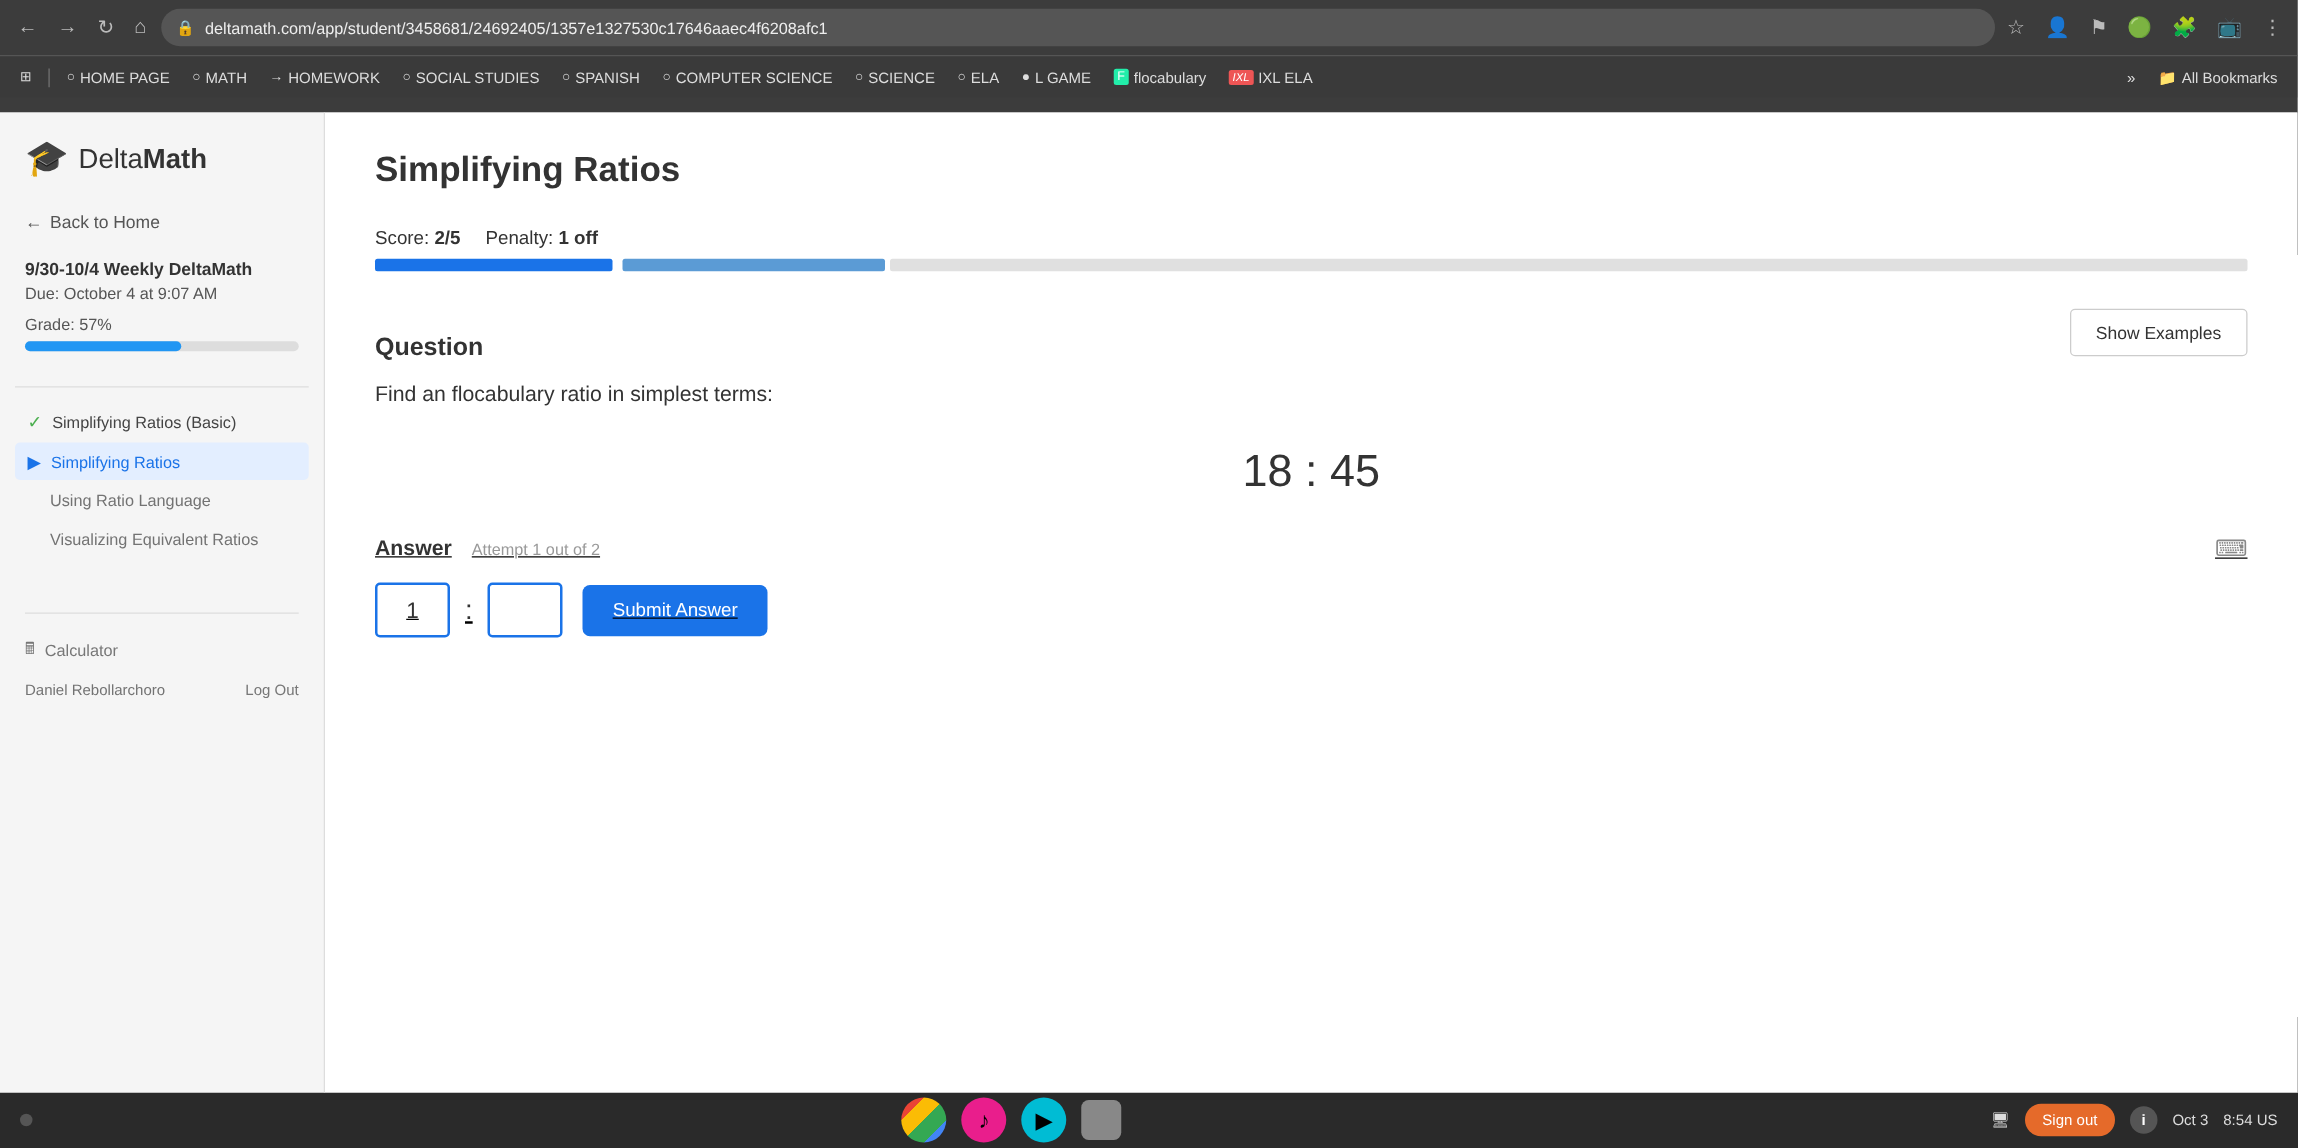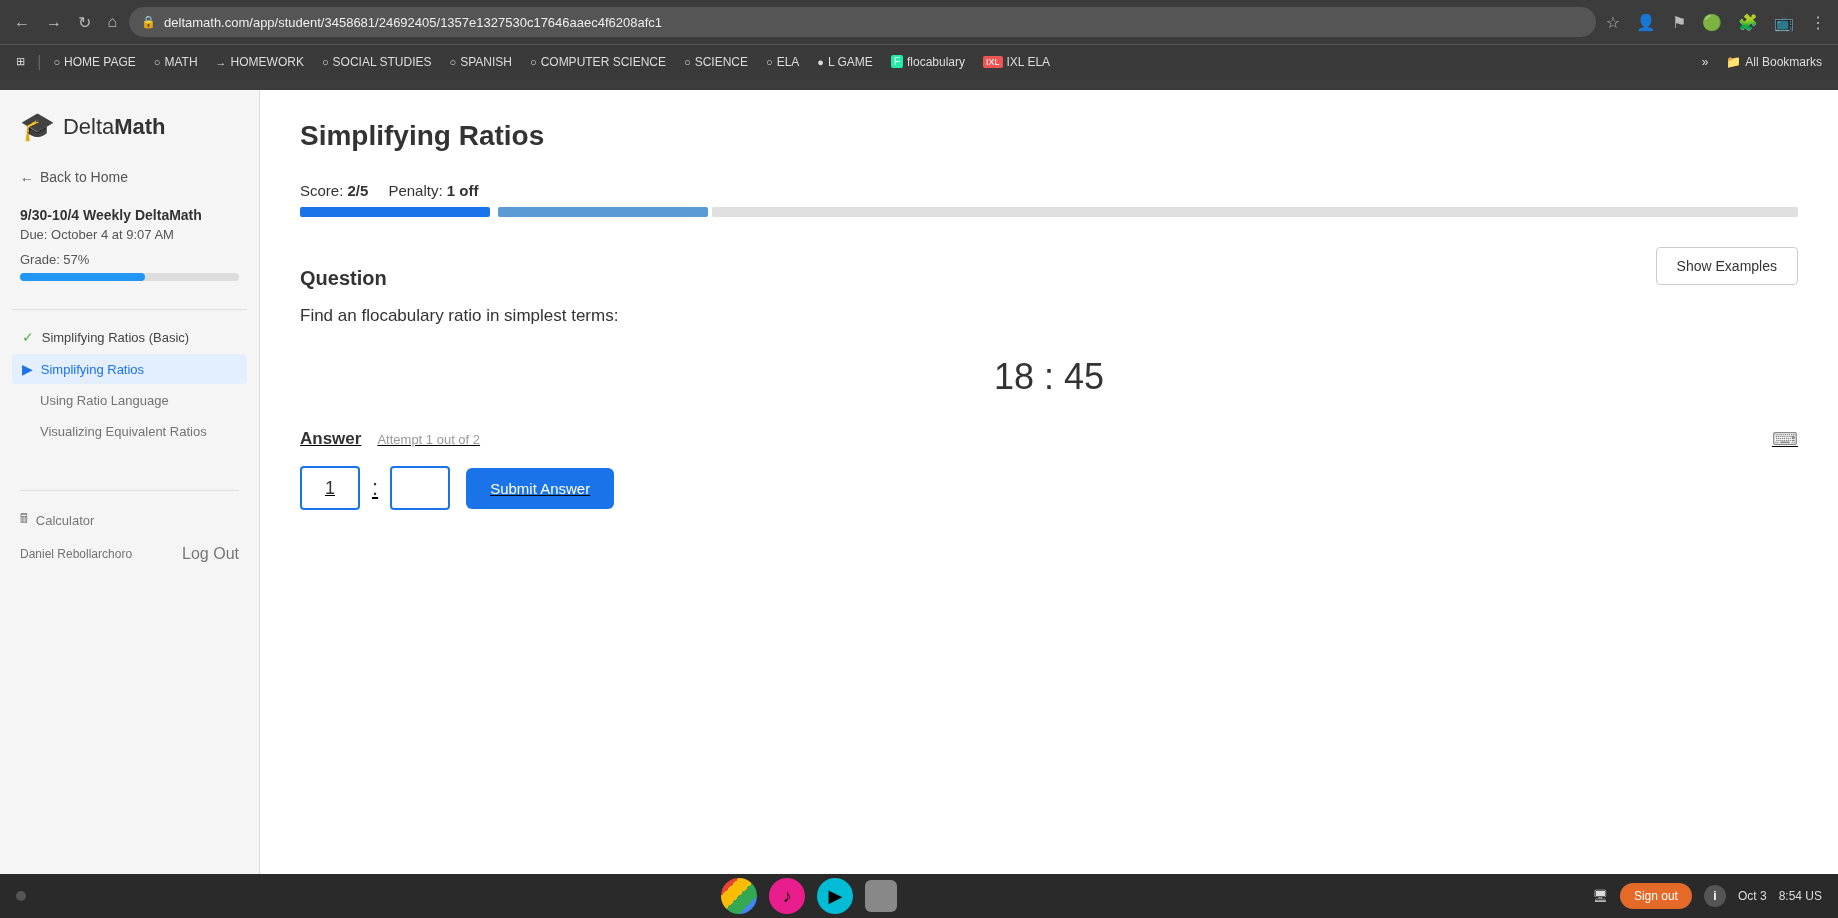--- a/index.html
+++ b/index.html
@@ -261,21 +261,21 @@
       padding: 6px 0;
       cursor: pointer;
     }
     .user-info {
       display: flex;
       align-items: center;
       justify-content: space-between;
       margin-top: 8px;
     }
     .user-name { font-size: 12px; color: #737373; }
-    .logout-link { font-size: 16px; color: #777; cursor: pointer; }
+    .logout-link { font-size: 12px; color: #777; cursor: pointer; }
 
     
     .content-area {
       flex: 1;
       background: #fff;
       overflow-y: auto;
       padding: 30px 40px;
     }
 
     .page-title {
@@ -474,21 +474,21 @@
     </div>
     <div class="bookmark-item">
       <span class="bookmark-icon">●</span>
       <span>L GAME</span>
     </div>
     <div class="bookmark-item">
       <span class="bookmark-icon" style="background:#2ea; color:#fff; padding:1px 3px; font-size:10px; border-radius:2px;">F</span>
       <span>flocabulary</span>
     </div>
     <div class="bookmark-item">
-      <span class="bookmark-icon" style="background:#e55; color:#fff; padding:1px 3px; font-size:9px; border-radius:2px;">IXL</span>
+      <span class="bookmark-icon" style="background:#e55; color:#fff; padding:1px 3px; font-size:9px; border-radius:2px;font-style:italic;">IXL</span>
       <span>IXL ELA</span>
     </div>
     <div class="bookmarks-more">»</div>
     <div class="bookmark-folder">
       <span>📁</span>
       <span>All Bookmarks</span>
     </div>
   </div>
 </div>
 

